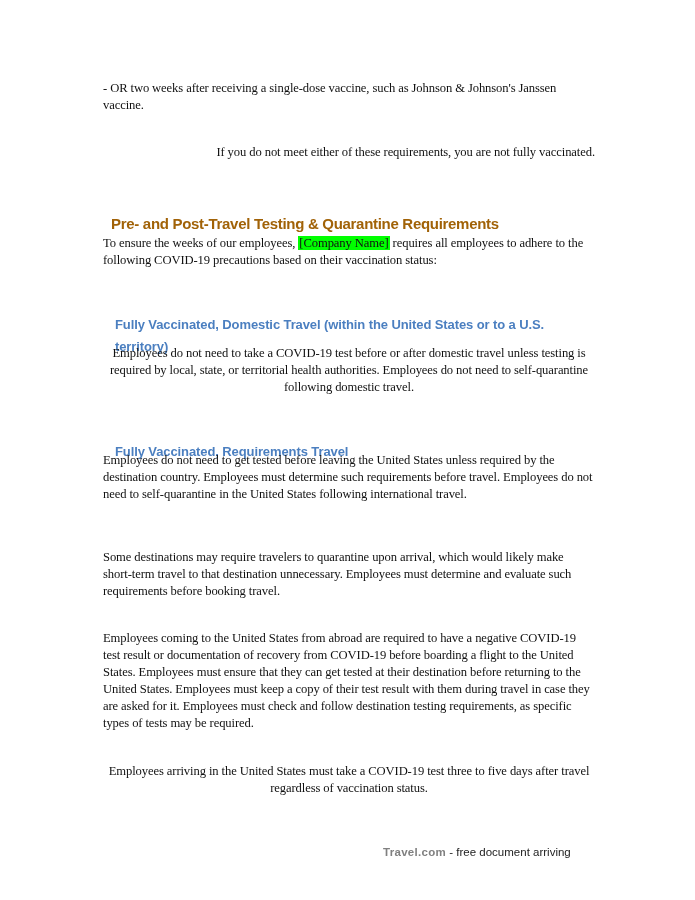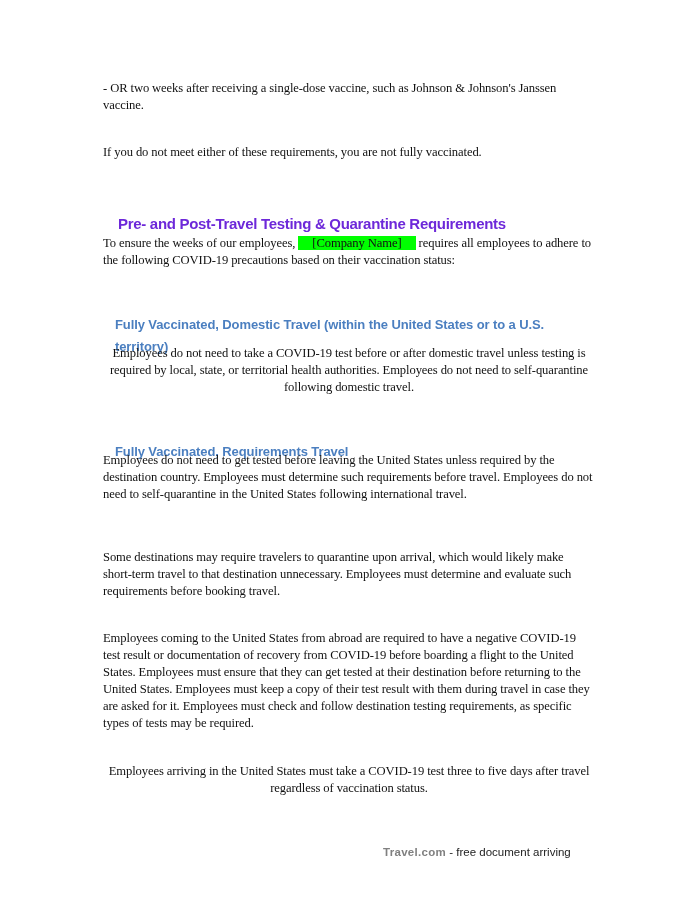--- a/index.html
+++ b/index.html
@@ -26,44 +26,44 @@
       position: absolute;
       left: 103px;
       width: 492px;
       font-size: 12.6px;
       line-height: 17px;
       margin: 0;
       letter-spacing: -0.1px;
     }
     .h1 {
       position: absolute;
-      left: 118px;
+      left: 111px;
       font-family: "Liberation Sans", "DejaVu Sans", sans-serif;
       font-weight: bold;
-      color: #6d28d9;
+      color: #a16207;
       font-size: 15px;
       line-height: 20px;
       margin: 0;
       letter-spacing: -0.3px;
     }
     .h2 {
       position: absolute;
       left: 103px;
       width: 470px;
       font-family: "Liberation Sans", "DejaVu Sans", sans-serif;
       font-weight: bold;
       color: #4b7fc0;
       font-size: 13px;
       line-height: 22px;
       margin: 12px;
       letter-spacing: -0.1px;
     }
     .highlight {
       background: #00ff00;
-      padding: 0 14px;
+      padding: 0 1px;
     }
     .footer {
       position: absolute;
       left: 383px;
       top: 846px;
       font-family: "Liberation Sans", "DejaVu Sans", sans-serif;
       font-size: 11.5px;
       color: #222222;
       white-space: nowrap;
     }
@@ -73,21 +73,21 @@
       letter-spacing: 0.3px;
     }
   </style>
 </head>
 <body>
 
 <div class="page">
 
   <p class="p" style="top:80px;">- OR two weeks after receiving a single-dose vaccine, such as Johnson &amp; Johnson's Janssen vaccine.</p>
 
-  <p class="p" style="top:144px;">If you do not meet either of these requirements, you are not fully vaccinated.</p>
+  <p class="p" style="top:144px;text-align:right;">If you do not meet either of these requirements, you are not fully vaccinated.</p>
 
   <h1 class="h1" style="top:214px;">Pre- and Post-Travel Testing &amp; Quarantine Requirements</h1>
 
   <p class="p" style="top:235px;"><span>To ensure the weeks of our employees, </span><span class="highlight">[Company Name]</span><span> requires all employees to adhere to the following COVID-19 precautions based on their vaccination status:</span></p>
 
   <h2 class="h2" style="top:302px;">Fully Vaccinated, Domestic Travel (within the United States or to a U.S. territory)</h2>
 
   <p class="p" style="top:345px;text-align:center;">Employees do not need to take a COVID-19 test before or after domestic travel unless testing is required by local, state, or territorial health authorities. Employees do not need to self-quarantine following domestic travel.</p>
 
   <h2 class="h2" style="top:429px;">Fully Vaccinated, Requirements Travel</h2>

